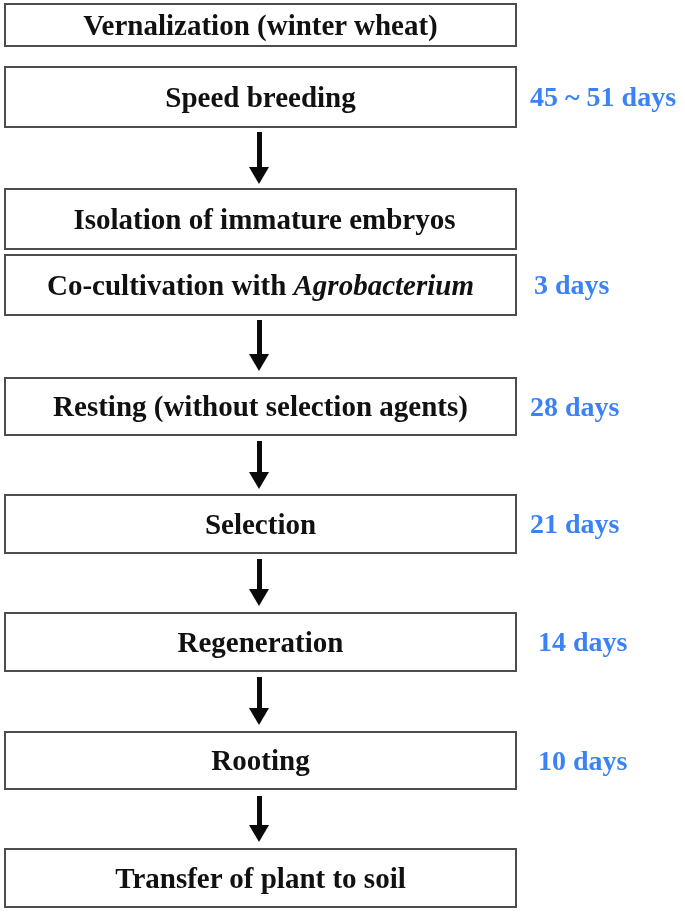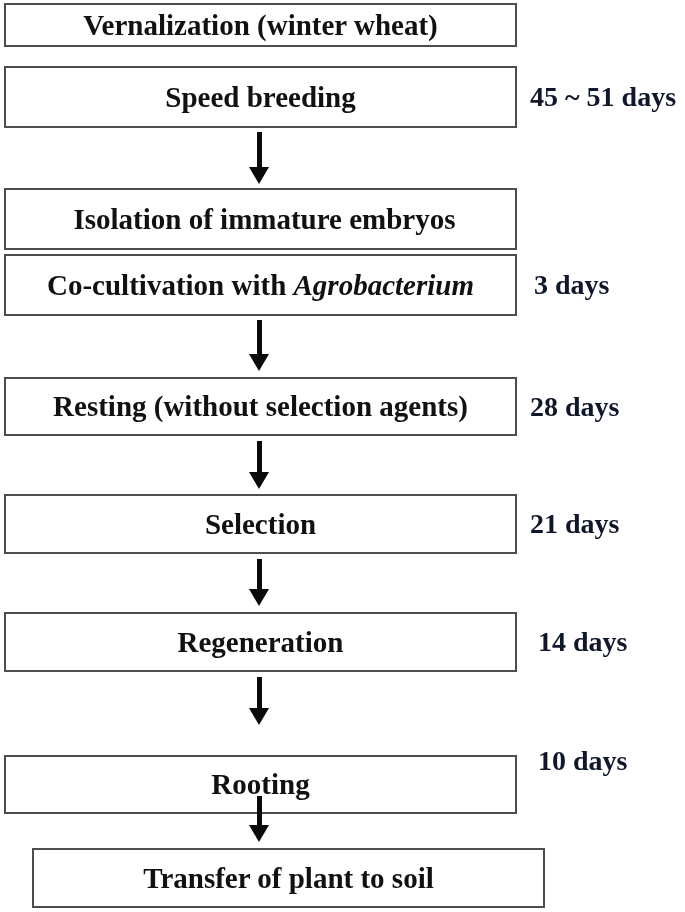--- a/index.html
+++ b/index.html
@@ -55,21 +55,21 @@
     border-right: 10.5px solid transparent;
     border-top: 17px solid #0a0a0a;
   }
   .days {
     position: absolute;
     left: 530px;
     display: flex;
     align-items: center;
     font-weight: bold;
     font-size: 28px;
-    color: #0f172a;
+    color: #3b82f6;
     white-space: nowrap;
   }
 </style>
 </head>
 <body>
 
 <div class="canvas">
 
   <div class="flow-box" style="top:3px; height:44px;">
     <span>Vernalization (winter wheat)</span>
@@ -117,30 +117,30 @@
 
   <div class="flow-box" style="top:612px; height:60px;">
     <span>Regeneration</span>
   </div>
 
   <div class="arrow" style="top:677px; height:48px;">
     <div class="stem" style="height:34px;"></div>
     <div class="head"></div>
   </div>
 
-  <div class="flow-box" style="top:731px; height:59px;margin-top:24px;">
+  <div class="flow-box" style="top:731px; height:59px;">
     <span>Rooting</span>
   </div>
 
   <div class="arrow" style="top:796px; height:46px;">
     <div class="stem" style="height:32px;"></div>
     <div class="head"></div>
   </div>
 
-  <div class="flow-box" style="top:848px; height:60px;margin-left:28px;">
+  <div class="flow-box" style="top:848px; height:60px;">
     <span>Transfer of plant to soil</span>
   </div>
 
   <div class="days" style="top:66px; height:62px;">45 ~ 51 days</div>
 
   <div class="days" style="top:254px; height:62px; left:534px;">3 days</div>
 
   <div class="days" style="top:377px; height:59px;">28 days</div>
 
   <div class="days" style="top:494px; height:60px;">21 days</div>

